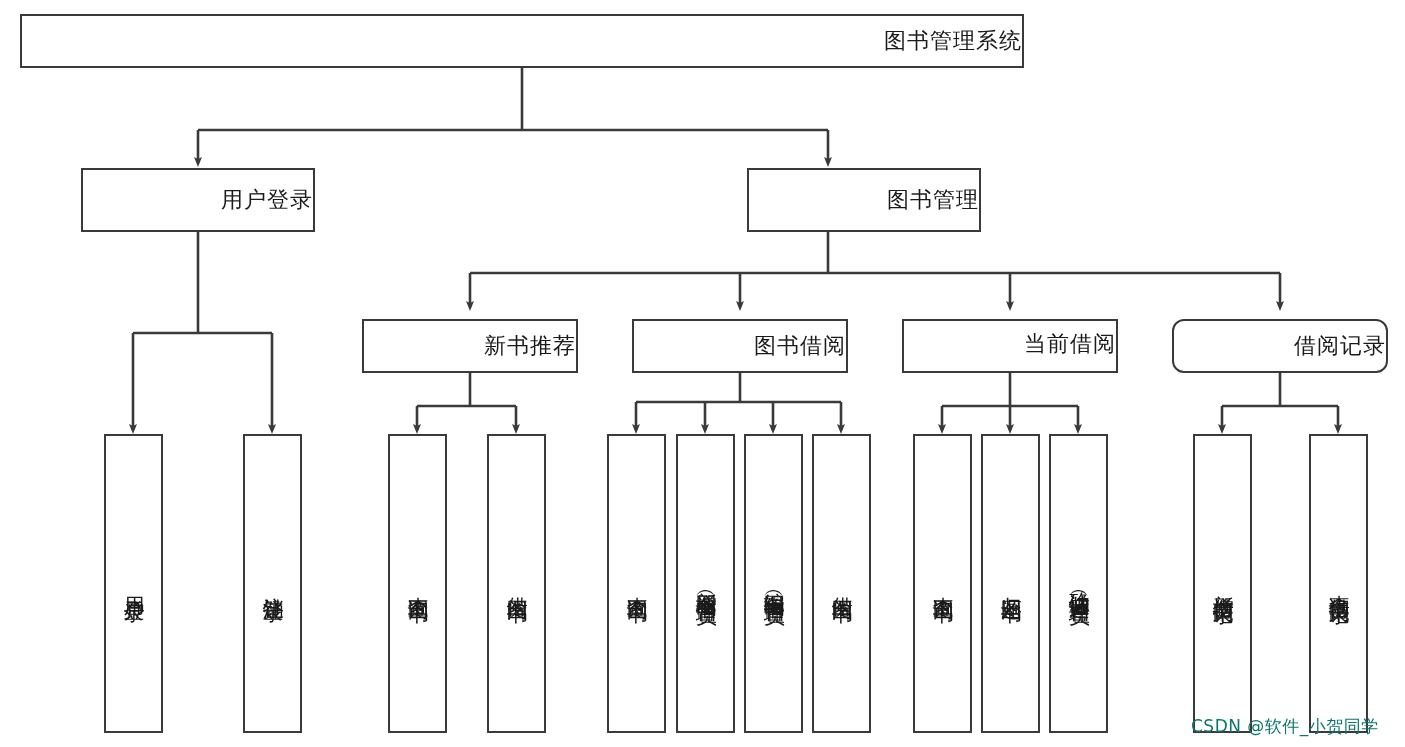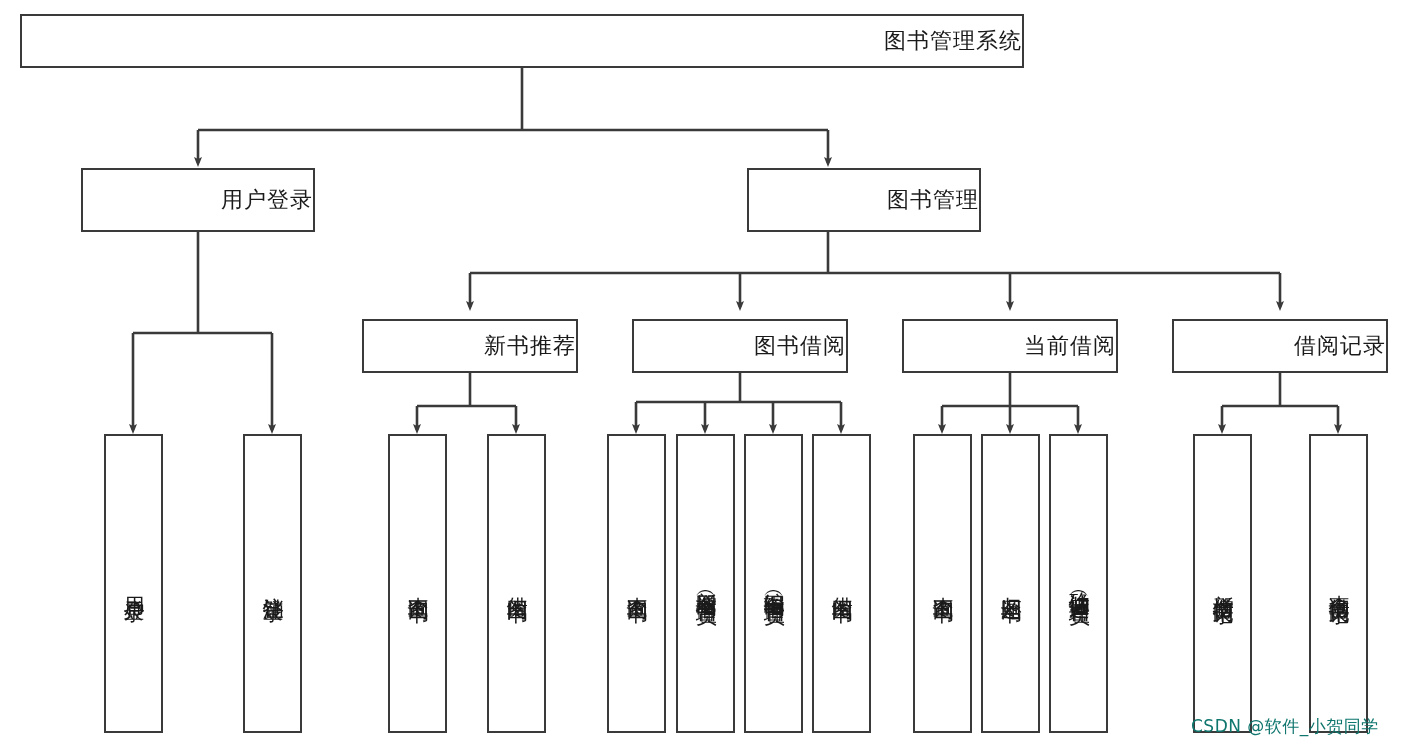--- a/index.html
+++ b/index.html
@@ -131,24 +131,24 @@
   <div class="node h" style="left:711px; top:168px; width:234px; height:64px;margin-left:36px;">
     <span>图书管理</span>
   </div>
 
   <div class="node h" style="left:632px; top:319px; width:216px; height:54px;">
     <span>图书借阅</span>
   </div>
   <div class="node h" style="left:362px; top:319px; width:216px; height:54px;">
     <span>新书推荐</span>
   </div>
-  <div class="node h" style="left:902px; top:319px; width:216px; height:54px;">
+  <div class="node h" style="left:902px; top:319px; width:216px; height:54px;font-family:Liberation Mono, monospace;">
     <span>当前借阅</span>
   </div>
-  <div class="node h" style="left:1172px; top:319px; width:216px; height:54px;">
+  <div class="node h" style="left:1172px; top:319px; width:216px; height:54px;border-radius:12px;">
     <span>借阅记录</span>
   </div>
 
   <div class="node v" style="left:104px; top:434px; width:59px; height:299px;">
     <span class="vlabel">用户登录</span>
   </div>
   <div class="node v" style="left:243px; top:434px; width:59px; height:299px;">
     <span class="vlabel">注销登录</span>
   </div>
 

